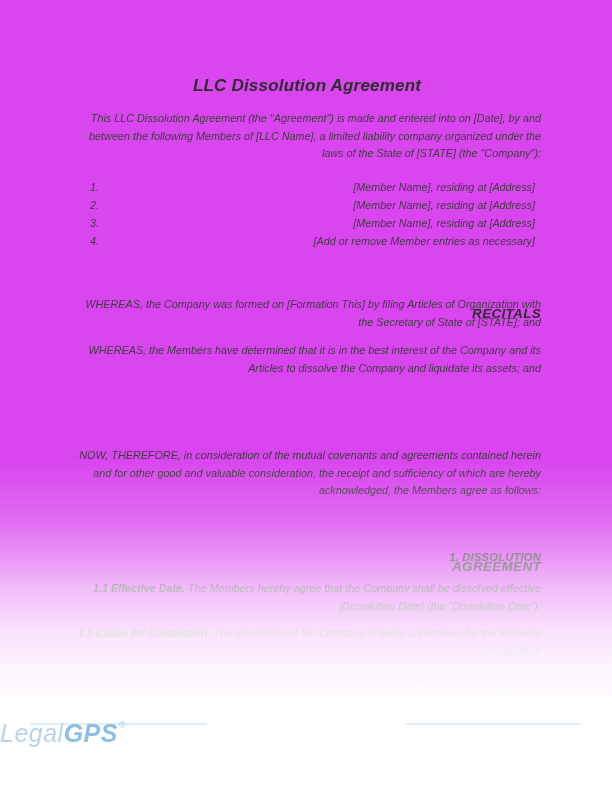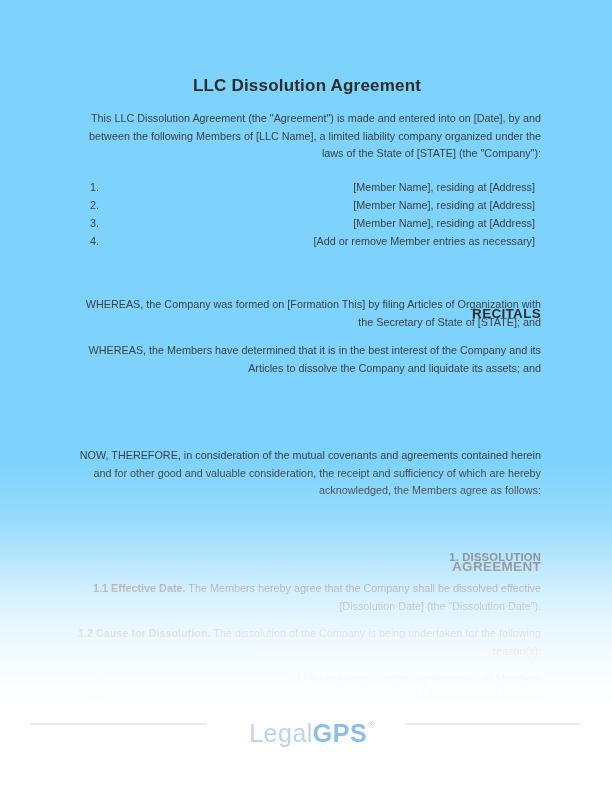--- a/index.html
+++ b/index.html
@@ -4,21 +4,21 @@
 <style>
   * { margin: 0; padding: 0; box-sizing: border-box; }
   html, body { width: 612px; height: 792px; }
   body {
     background: #ffffff;
     font-family: "Liberation Sans", sans-serif;
     color: #3f3f3f;
     position: relative;
     overflow: hidden;
   }
-  .page { position: absolute; inset: 0; background: #7dd3fc; }
+  .page { position: absolute; inset: 0; background: #d946ef; font-style: italic; }
   .abs { position: absolute; left: 73px; width: 468px; text-align: right; }
   .doc-title {
     top: 76px;
     text-align: center;
     font-size: 17px;
     font-weight: bold;
     color: #2d2d2d;
     letter-spacing: 0.2px;
   }
   .body-text {
@@ -94,25 +94,24 @@
     height: 2px;
     background: #e2edf8;
     border-radius: 1px;
   }
   .divider-left  { left: 30px;  width: 177px; }
   .divider-right { left: 405px; width: 176px; }
   .brand-logo {
     position: absolute;
     left: 0; right: 0;
     top: 0;
-    text-align: center;
+    text-align: left;
     font-size: 25px;
     line-height: 30px;
     white-space: nowrap;
-    margin-left: 12px;
   }
   .logo-legal { color: #b9d4ed; font-weight: normal; letter-spacing: 0.5px; }
   .logo-gps   { color: #8dbfe4; font-weight: bold; letter-spacing: 0.5px; }
   .reg-mark   {
     color: #a9cce9;
     font-size: 9px;
     vertical-align: 14px;
     margin-left: 1px;
   }
 </style>

